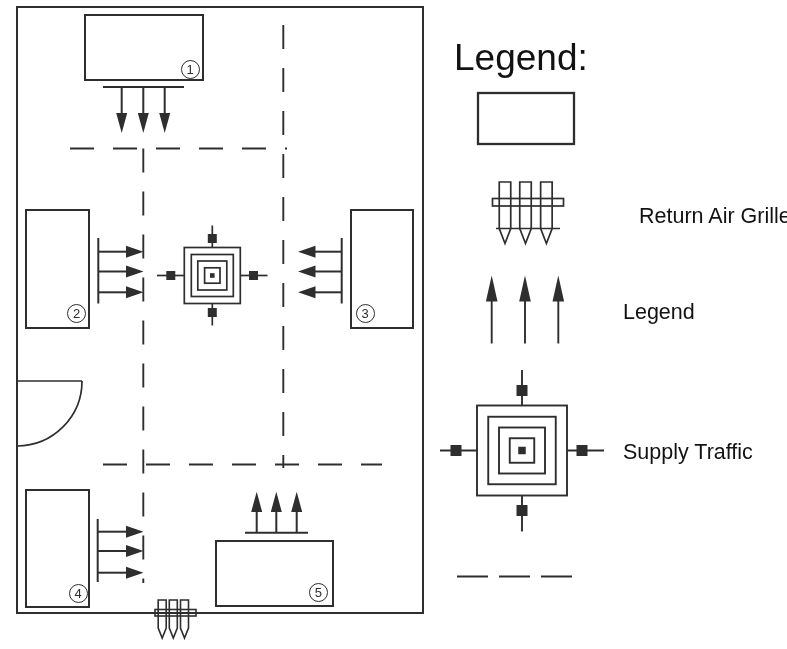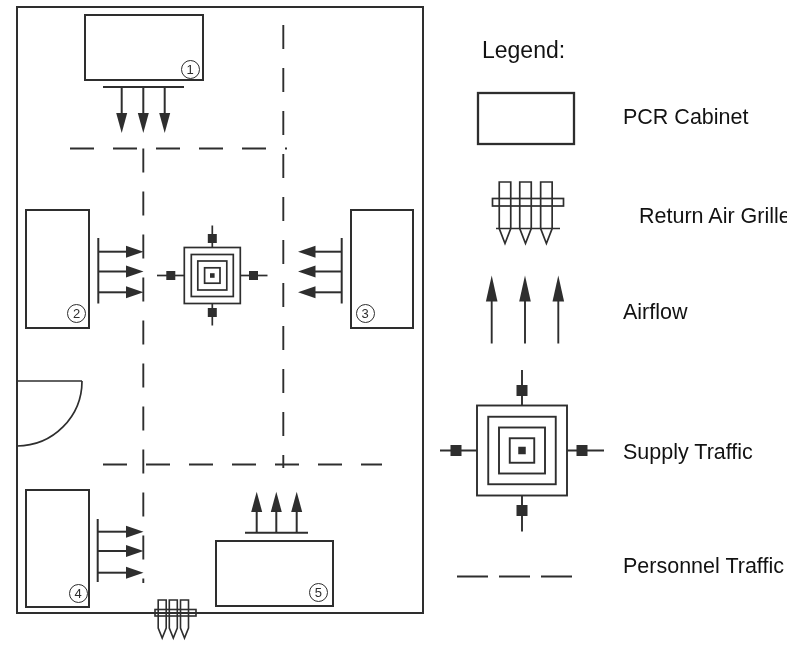--- a/index.html
+++ b/index.html
@@ -8,21 +8,21 @@
     font-family:"Liberation Sans", sans-serif; overflow:hidden; color:#141414;
   }
   .plan-svg { position:absolute; left:0; top:0; }
   .badge {
     position:absolute; width:19px; height:19px; border:1.5px solid #2e2e2e;
     border-radius:50%; box-sizing:border-box;
     display:flex; align-items:center; justify-content:center;
     font-size:13px; line-height:1; color:#2e2e2e; background:transparent;
   }
   .legend-title {
-    position:absolute; left:482px; top:37px; font-size:23px; color:#121212;
+    position:absolute; left:454px; top:37px; font-size:37px; color:#121212;
   }
   .legend-label {
     position:absolute; left:623px; font-size:21.5px; color:#121212; white-space:nowrap;
   }
   .legend-icon { position:absolute; left:0; top:0; }
 </style>
 </head>
 <body>
 
 <div class="canvas">
@@ -164,19 +164,17 @@
       <rect x="477" y="405.5" width="90" height="90"></rect>
       <rect x="488.25" y="416.75" width="67.5" height="67.5"></rect>
       <rect x="499" y="427.5" width="46" height="46"></rect>
       <rect x="509.75" y="438.25" width="24.5" height="24.5"></rect>
       <rect x="518.25" y="446.75" width="7.5" height="7.5" fill="#2e2e2e" stroke="none"></rect>
     </g>
 
     <line x1="457" y1="576.5" x2="574" y2="576.5" stroke-width="2.1" stroke-dasharray="31 11"></line>
   </svg>
 
-  <div class="legend-label" style="top:104.5px;">PCR Cabinet</div>
   <div class="legend-label" style="top:204px;margin-left:16px;">Return Air Grille</div>
-  <div class="legend-label" style="top:300px;">Airflow</div>
+  <div class="legend-label" style="top:300px;">Legend</div>
   <div class="legend-label" style="top:439.5px;">Supply Traffic</div>
-  <div class="legend-label" style="top:554px;">Personnel Traffic</div>
 
 </div>
 
 </body></html>

